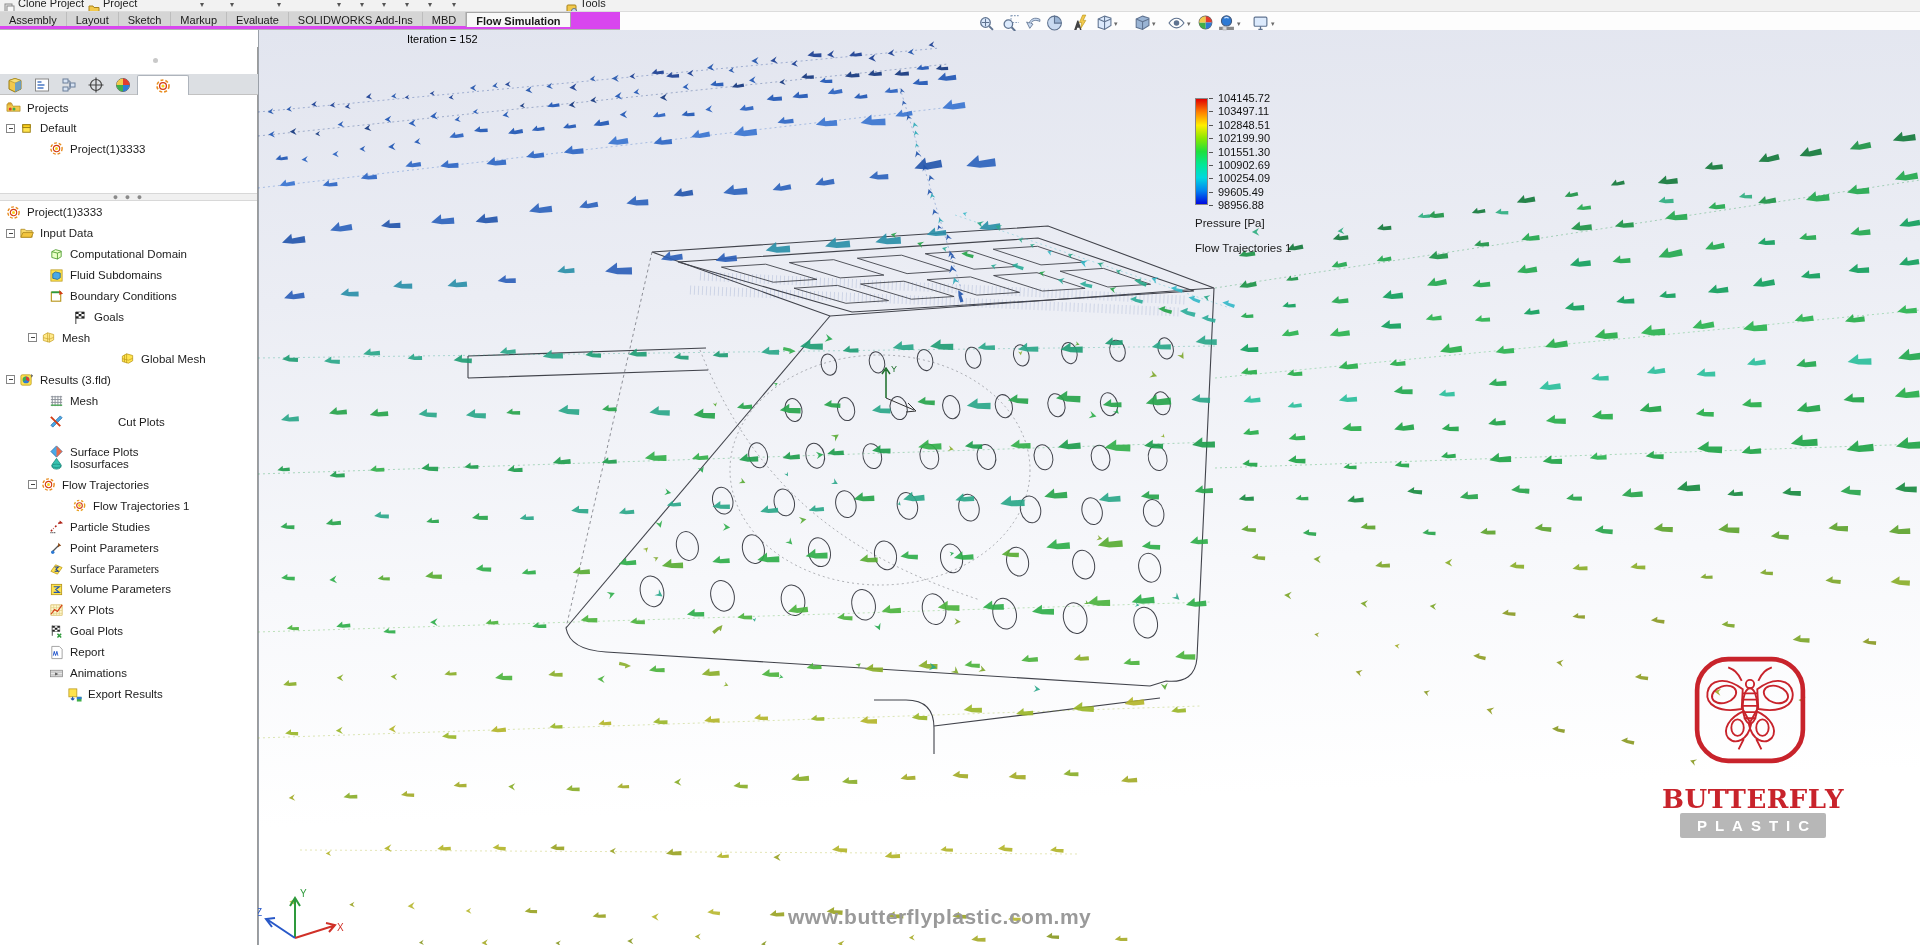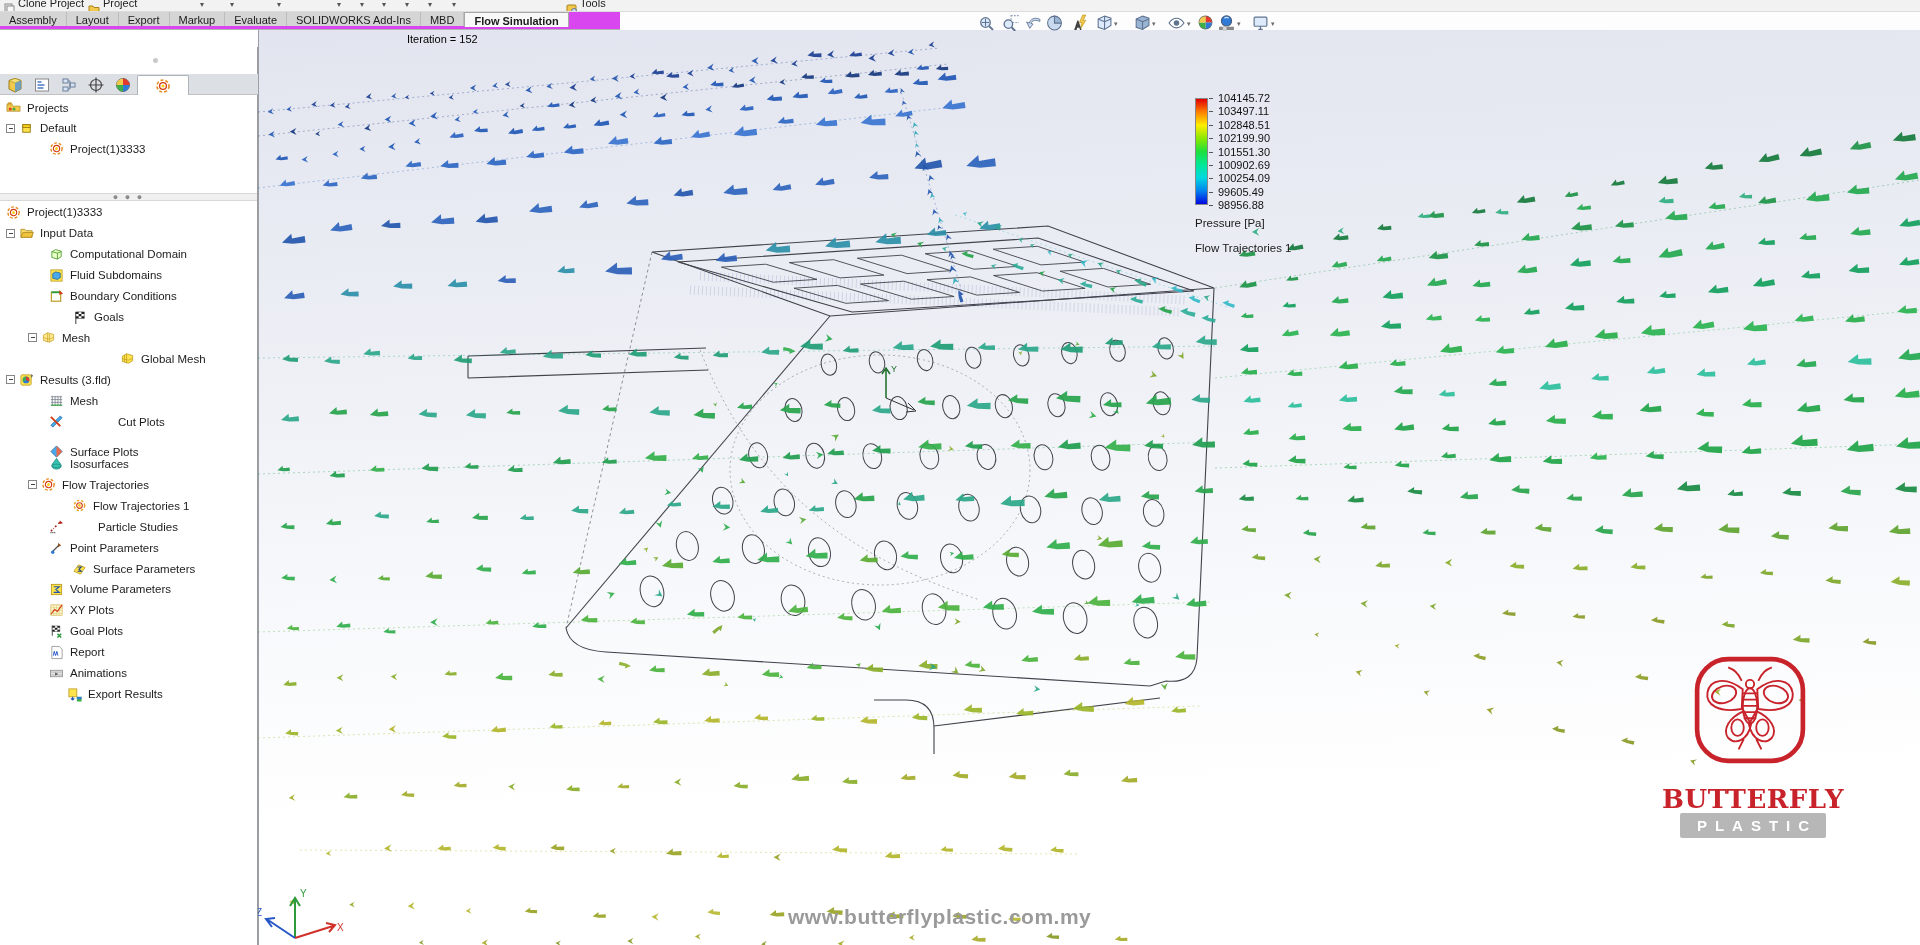--- a/index.html
+++ b/index.html
@@ -103,21 +103,21 @@
     <div class="caret" style="left: 337px;">▾</div>
     <div class="caret" style="left: 360px;">▾</div>
     <div class="caret" style="left: 382px;">▾</div>
     <div class="caret" style="left: 405px;">▾</div>
     <div class="caret" style="left: 428px;">▾</div>
     <div class="caret" style="left: 452px;">▾</div>
   </div>
 <div id="tab-strip">
     <div class="cmtab">Assembly</div>
     <div class="cmtab">Layout</div>
-    <div class="cmtab">Export</div>
+    <div class="cmtab">Sketch</div>
     <div class="cmtab">Markup</div>
     <div class="cmtab">Evaluate</div>
     <div class="cmtab">SOLIDWORKS Add-Ins</div>
     <div class="cmtab">MBD</div>
     <div class="cmtab active">Flow Simulation</div>
   </div>
 <div id="tab-strip-ext"></div>
 
 <div id="viewport"></div>
 <svg id="flow-svg" width="1662" height="915" viewBox="258 30 1662 915">
@@ -1198,37 +1198,37 @@
         <span class="tree-label">Flow Trajectories</span>
       </div>
       <div class="tree-row" style="top: 448.14px; left: 0px; width: 256px; padding-left: 72px;">
         <span class="tree-icon"><svg width="15" height="15" viewBox="0 0 16 16">
             <circle cx="8" cy="8" r="5.5" fill="none" stroke="#e8a01e" stroke-width="1.5" stroke-dasharray="2.5 2"></circle>
             <circle cx="8" cy="8" r="3" fill="none" stroke="#d43c14" stroke-width="1.2"></circle>
             <circle cx="8" cy="8" r="1.5" fill="#f7d11e"></circle>
           </svg></span>
         <span class="tree-label">Flow Trajectories 1</span>
       </div>
-      <div class="tree-row" style="top: 469.1px; left: 0px; width: 256px; padding-left: 49px; gap: 28px;">
+      <div class="tree-row" style="top: 469.1px; left: 0px; width: 256px; padding-left: 49px;">
         <span class="tree-icon"><svg width="15" height="15" viewBox="0 0 16 16">
             <path d="M2 13l3-3M6.5 8.5l2-2M10 5l2.5-2.5" stroke="#b02418" stroke-width="1.6" stroke-dasharray="2 1.6"></path>
             <path d="M11.5 1.5l3.5 3-4 .8z" fill="#b02418"></path>
             <path d="M1.5 14.5h6" stroke="#555" stroke-width="1.4" stroke-dasharray="1.2 .8"></path>
           </svg></span>
         <span class="tree-label">Particle Studies</span>
       </div>
       <div class="tree-row" style="top: 490.06px; left: 0px; width: 256px; padding-left: 49px;">
         <span class="tree-icon"><svg width="15" height="15" viewBox="0 0 16 16">
             <path d="M3 13L11 5" stroke="#555" stroke-width="1.4"></path>
             <path d="M10 3l3 3-2 .6-1.6 1.4z" fill="#8a4a18"></path>
             <circle cx="4" cy="13" r="1.8" fill="#2e7ad4"></circle>
           </svg></span>
         <span class="tree-label">Point Parameters</span>
       </div>
-      <div class="tree-row" style="top: 511.02px; left: 0px; width: 256px; padding-left: 72px;">
+      <div class="tree-row" style="top: 511.02px; left: 0px; width: 256px; padding-left: 49px; font-family: Liberation Serif, serif;">
         <span class="tree-icon"><svg width="15" height="15" viewBox="0 0 16 16">
             <path d="M2 11l5-7 7 3-5 7z" fill="#ffe34d" stroke="#b8951a" stroke-width=".8"></path>
             <path d="M6 6.5h4l-2.6 2.2L10 11H6" fill="none" stroke="#1a3f8f" stroke-width="1.1"></path>
           </svg></span>
         <span class="tree-label">Surface Parameters</span>
       </div>
       <div class="tree-row" style="top: 531.98px; left: 0px; width: 256px; padding-left: 49px;">
         <span class="tree-icon"><svg width="15" height="15" viewBox="0 0 16 16">
             <rect x="2.5" y="2.5" width="11" height="11" fill="#ffe34d" stroke="#b8951a" stroke-width=".9"></rect>
             <path d="M5 5h6l-3.8 3L11 11H5" fill="none" stroke="#2255aa" stroke-width="1.2"></path>

